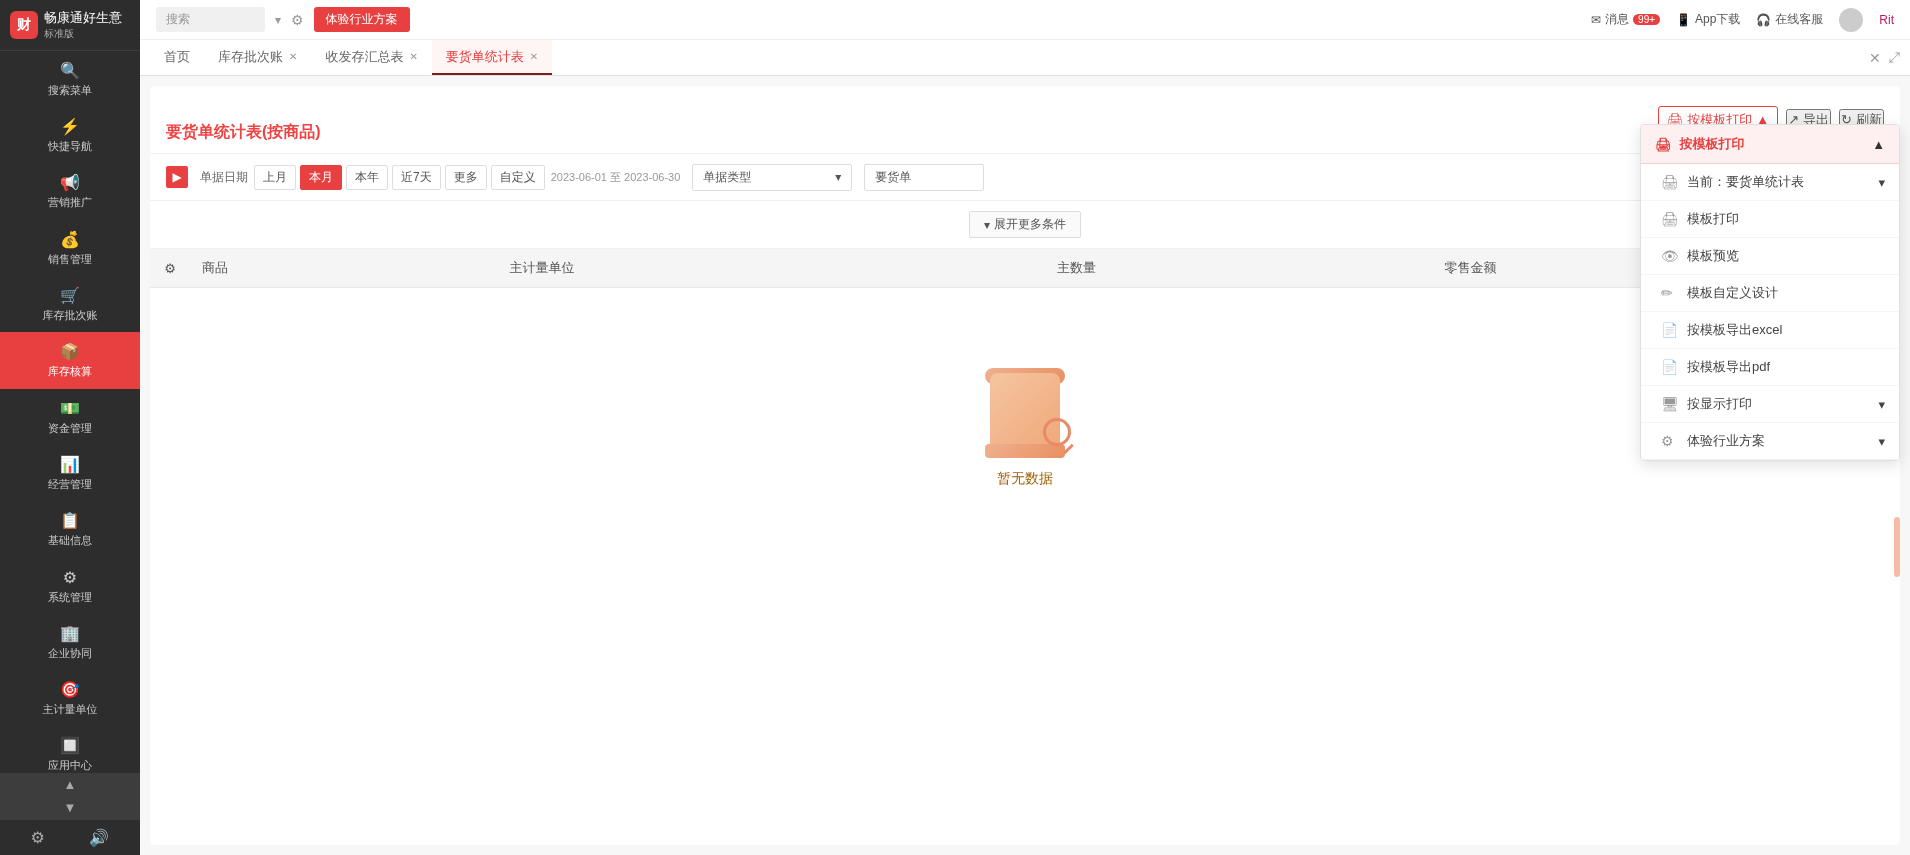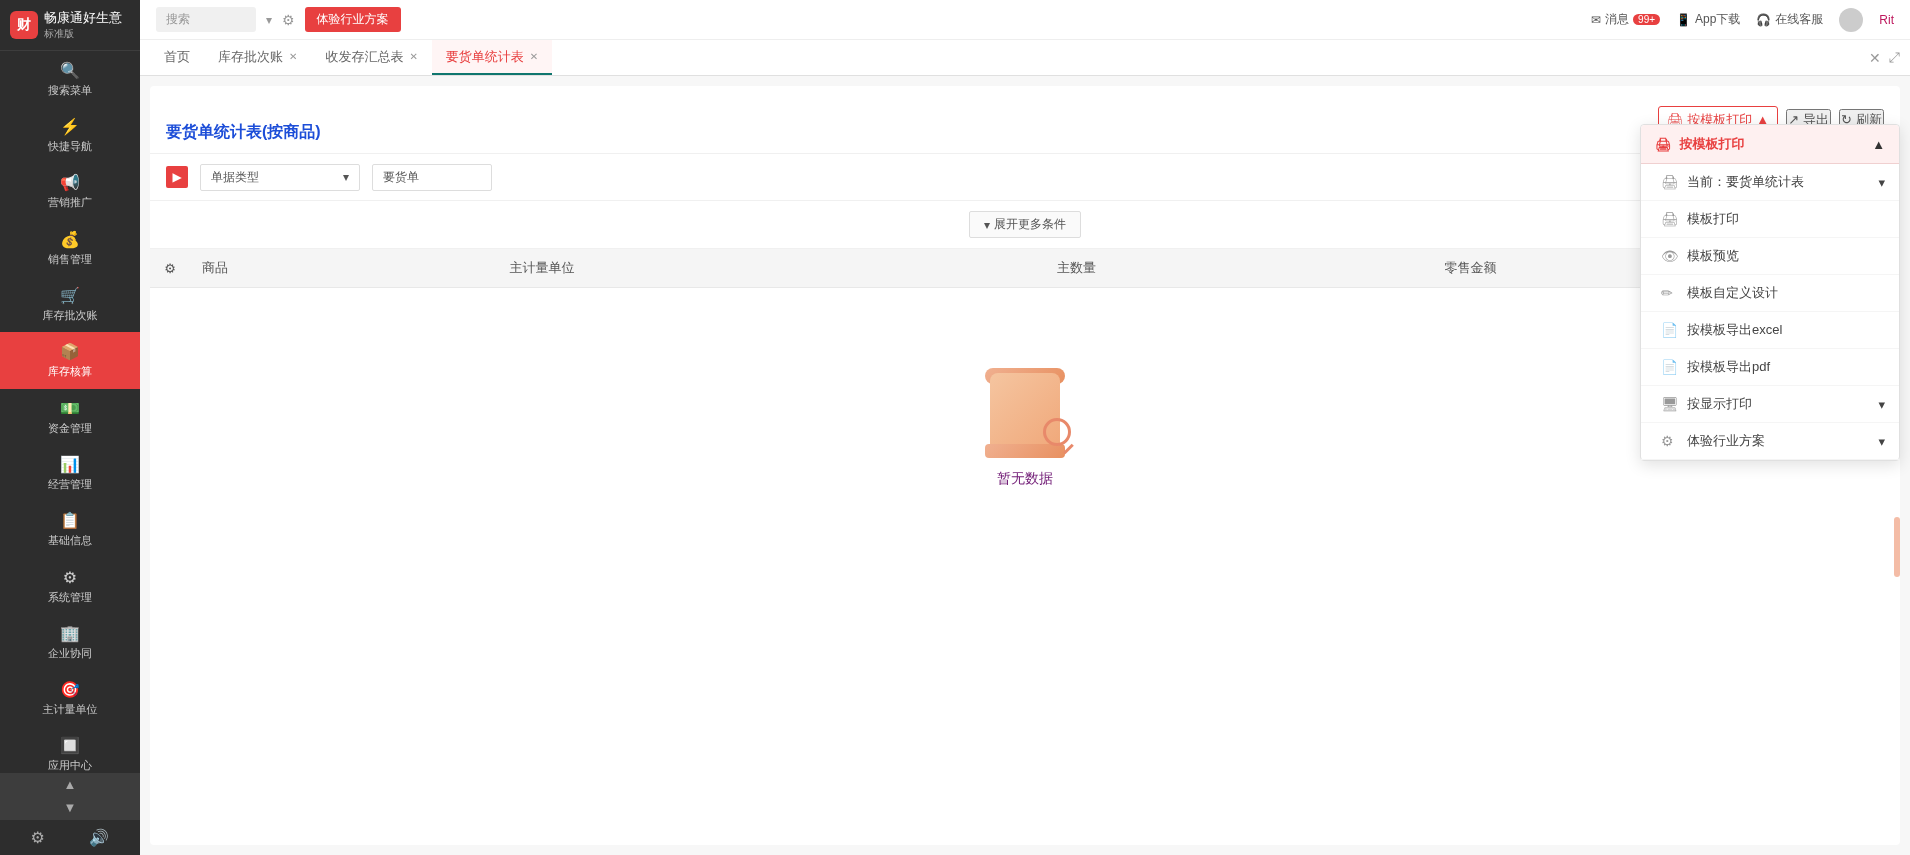--- a/index.html
+++ b/index.html
@@ -86,21 +86,21 @@
       border-bottom: 1px solid #eee;
       gap: 10px;
       flex-shrink: 0;
     }
     .header-search {
       background: #f0f0f0;
       border-radius: 3px;
       padding: 4px 10px;
       font-size: 12px;
       color: #999;
-      width: 100px;
+      width: 109px;
     }
     .header-dropdown-btn {
       color: #999; cursor: pointer; font-size: 12px;
     }
     .header-gear {
       color: #999; cursor: pointer; font-size: 14px;
     }
     .header-trial-btn {
       background: #e84040;
       color: white;
@@ -149,21 +149,21 @@
       padding: 0 14px;
       height: 100%;
       font-size: 13px;
       cursor: pointer;
       color: #666;
       border-bottom: 2px solid transparent;
       white-space: nowrap;
     }
     .tab.active {
       color: #e84040;
-      border-bottom: 2px solid #0f766e;
+      border-bottom: 2px solid #7f1d1d;
       background: #fff5f5;
     }
     .tab .close-icon { font-size: 10px; color: #999; margin-left: 2px; }
     .tab-spacer { flex: 1; }
     .tab-window-controls { display: flex; gap: 8px; align-items: center; }
     .win-btn { font-size: 14px; color: #999; cursor: pointer; }
 
     
     .content-area {
       flex: 1;
@@ -187,21 +187,21 @@
     .page-header {
       display: flex;
       align-items: center;
       padding: 10px 16px;
       border-bottom: 1px solid #f0f0f0;
       flex-shrink: 0;
     }
     .page-title {
       font-size: 16px;
       font-weight: bold;
-      color: #1d4ed8;
+      color: #ef4444;
       margin-top: 26px;
     }
     .page-header-spacer { flex: 1; }
     .page-header-actions {
       display: flex; align-items: center; gap: 8px;
     }
     .template-print-btn {
       display: flex; align-items: center; gap: 4px;
       color: #e84040;
       font-size: 13px;
@@ -309,21 +309,21 @@
     
     .empty-state {
       display: flex;
       flex-direction: column;
       align-items: center;
       justify-content: center;
       padding: 80px 0;
       gap: 12px;
     }
     .empty-text {
-      color: #701a75;
+      color: #a16207;
       font-size: 14px;
     }
     .empty-scroll-img {
       width: 100px;
       height: 90px;
       position: relative;
     }
     .scroll-body {
       width: 70px; height: 75px;
       background: linear-gradient(135deg, #f5c5a0, #f0a87a);
@@ -591,20 +591,32 @@
           </button>
           <button class="refresh-btn">
             <span>↻</span>
             <span>刷新</span>
           </button>
         </div>
       </div>
 
       <div class="filter-bar">
         <div class="expand-btn">▶</div>
+        <div class="filter-group">
+          <span class="filter-label">单据日期</span>
+          <div id="date-btns" style="display:flex;gap:4px;align-items:center;">
+              <button class="date-btn">上月</button>
+              <button class="date-btn active">本月</button>
+              <button class="date-btn">本年</button>
+              <button class="date-btn">近7天</button>
+              <button class="date-btn">更多</button>
+              <button class="date-btn">自定义</button>
+            </div>
+          <span class="date-range">2023-06-01 至 2023-06-30</span>
+        </div>
         <div class="filter-select">
           <span>单据类型</span>
           <span style="flex:1"></span>
           <span>▾</span>
         </div>
         <div class="filter-select" style="min-width:120px;font-family:Liberation Serif, serif;">
           <span>要货单</span>
           <span style="flex:1"></span>
         </div>
         <div class="filter-right-actions">

